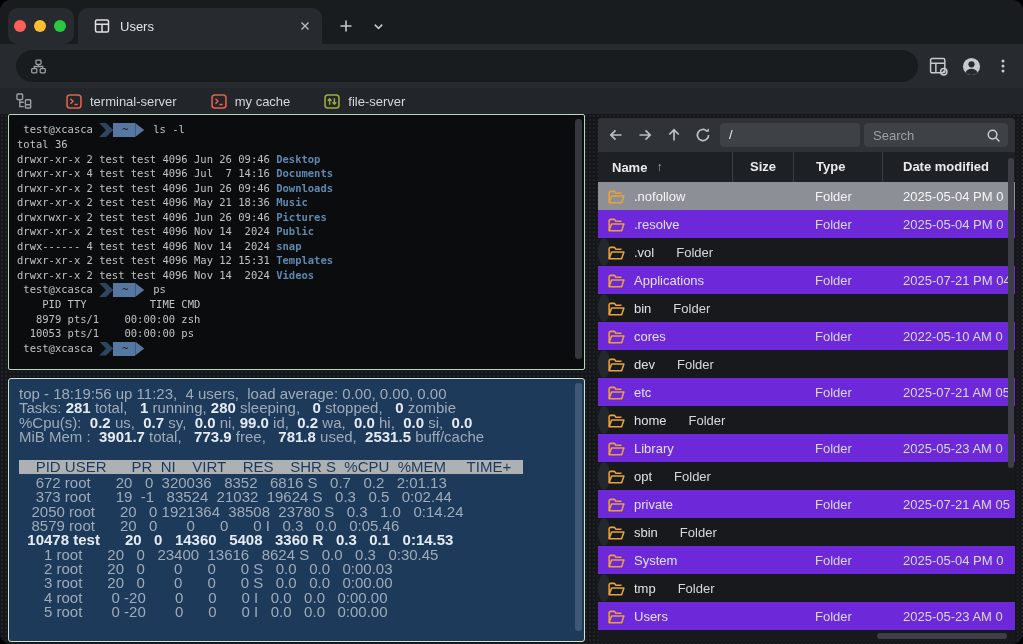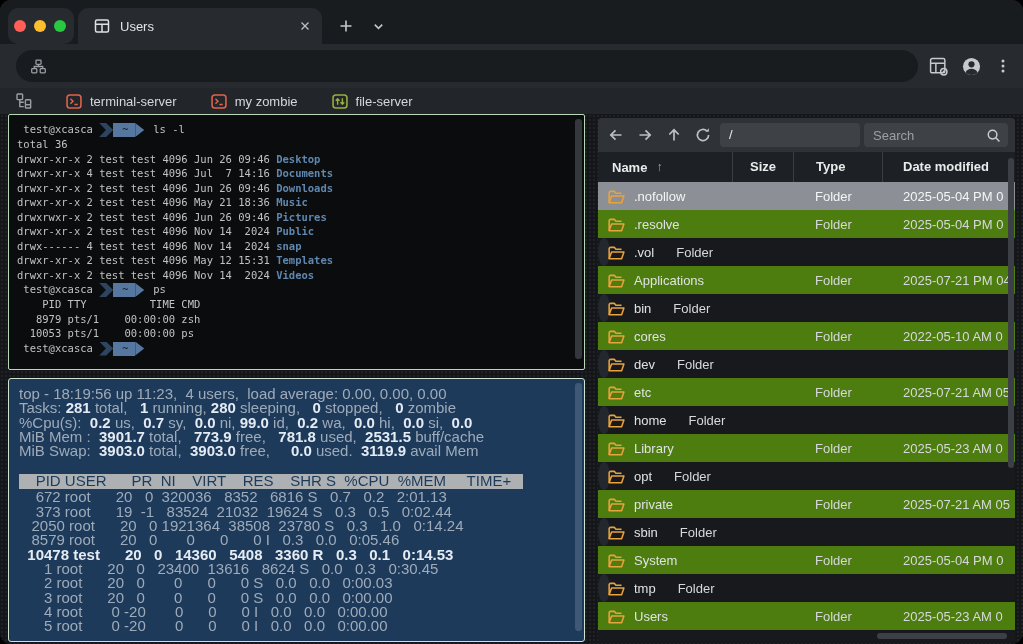--- a/index.html
+++ b/index.html
@@ -73,21 +73,21 @@
   .c-type { width:89px; padding-left:22px; }
   .c-date { flex:1; padding-left:20px; white-space:nowrap; overflow:hidden; }
   .f-header .c-size, .f-header .c-type, .f-header .c-date { border-left:1px solid #3a3e44; height:30px; line-height:30px; }
   .f-header .c-size { line-height:30px; }
 
   .f-row { height:28px; display:flex; align-items:center; font-size:13px; color:#dfe2e5; }
   .f-row .c-name { display:flex; align-items:flex-end; padding-left:10px; gap:9px; width:134px; }
   .f-row .c-type, .f-row .c-date { color:#d6d9dc; }
   .f-row .c-date { padding-left:21px; }
   .f-row.light { background:#23272e; }
-  .f-row.dark  { background:#4d7c0f; }
+  .f-row.dark  { background:#6d28d9; }
   .f-row.sel   { background:var(--sel-color); color:#f4f5f6; }
   .f-row.sel .c-type, .f-row.sel .c-date { color:#f4f5f6; }
   .f-ico { display:flex; color:var(--folder-color); }
 
   .files .vsb { position:absolute; right:1px; top:40px; width:6px; height:310px; background:#3c4046; border-radius:3px; }
   .files .hsb { position:absolute; right:8px; bottom:3px; width:130px; height:6px; background:#3c4046; border-radius:3px; }
 
   svg { display:block; }
 </style>
 </head>
@@ -194,21 +194,21 @@
     <span class="bm-label">terminal-server</span>
   </span>
         <span class="bm">
     <span class="bm-ico icon-btn">
             <svg width="16" height="15" viewBox="0 0 20 19">
               <rect x="1.2" y="1.2" width="17.6" height="16.6" rx="3.5" fill="none" stroke="#e0644a" stroke-width="2"></rect>
               <path d="M5.5 6l3.2 3.2L5.5 12.4" fill="none" stroke="#e0644a" stroke-width="1.9"></path>
               <path d="M10.5 13.2h4.3" stroke="#e0644a" stroke-width="1.9"></path>
             </svg>
           </span>
-    <span class="bm-label">my zombie</span>
+    <span class="bm-label">my cache</span>
   </span>
         <span class="bm">
     <span class="bm-ico icon-btn">
             <svg width="16" height="15" viewBox="0 0 20 19">
               <rect x="1.2" y="1.2" width="17.6" height="16.6" rx="3.5" fill="none" stroke="#9aad3f" stroke-width="2"></rect>
               <path d="M7 13.5V6.2M4.6 8.5L7 6l2.4 2.5" fill="none" stroke="#9aad3f" stroke-width="1.8"></path>
               <path d="M13 5.5v7.3M10.6 10.5L13 13l2.4-2.5" fill="none" stroke="#9aad3f" stroke-width="1.8"></path>
             </svg>
           </span>
     <span class="bm-label">file-server</span>
@@ -239,21 +239,20 @@
         </div>
       <div class="sb"></div>
     </div>
 
     <div class="monitor">
       <div>
           <div class="m-line"><span>top - 18:19:56 up 11:23,  4 users,  load average: 0.00, 0.00, 0.00</span></div>
           <div class="m-line"><span>Tasks: </span><span class="mb">281</span><span> total,   </span><span class="mb">1</span><span> running, </span><span class="mb">280</span><span> sleeping,   </span><span class="mb">0</span><span> stopped,   </span><span class="mb">0</span><span> zombie</span></div>
           <div class="m-line"><span>%Cpu(s):  </span><span class="mb">0.2</span><span> us,  </span><span class="mb">0.7</span><span> sy,  </span><span class="mb">0.0</span><span> ni, </span><span class="mb">99.0</span><span> id,  </span><span class="mb">0.2</span><span> wa,  </span><span class="mb">0.0</span><span> hi,  </span><span class="mb">0.0</span><span> si,  </span><span class="mb">0.0</span></div>
           <div class="m-line"><span>MiB Mem :  </span><span class="mb">3901.7</span><span> total,   </span><span class="mb">773.9</span><span> free,   </span><span class="mb">781.8</span><span> used,  </span><span class="mb">2531.5</span><span> buff/cache</span></div>
-          <div class="m-line"><span>MiB Swap:  </span><span class="mb">3903.0</span><span> total,  </span><span class="mb">3903.0</span><span> free,     </span><span class="mb">0.0</span><span> used.  </span><span class="mb">3119.9</span><span> avail Mem</span></div>
         </div>
       <div class="m-gap"></div>
       <div><span class="m-header">    PID USER      PR  NI    VIRT    RES    SHR S  %CPU  %MEM     TIME+ </span></div>
       <div>
           <div class="m-row">    672 root      20   0  320036   8352   6816 S   0.7   0.2   2:01.13</div>
           <div class="m-row">    373 root      19  -1   83524  21032  19624 S   0.3   0.5   0:02.44</div>
           <div class="m-row">   2050 root      20   0 1921364  38508  23780 S   0.3   1.0   0:14.24</div>
           <div class="m-row">   8579 root      20   0       0      0      0 I   0.3   0.0   0:05.46</div>
           <div class="m-row mb-row">  10478 test      20   0   14360   5408   3360 R   0.3   0.1   0:14.53</div>
           <div class="m-row">      1 root      20   0   23400  13616   8624 S   0.0   0.3   0:30.45</div>

